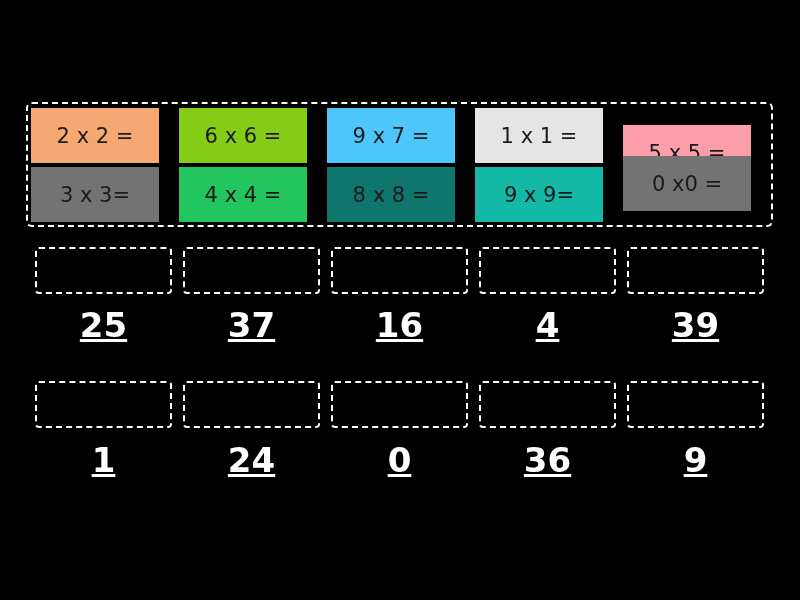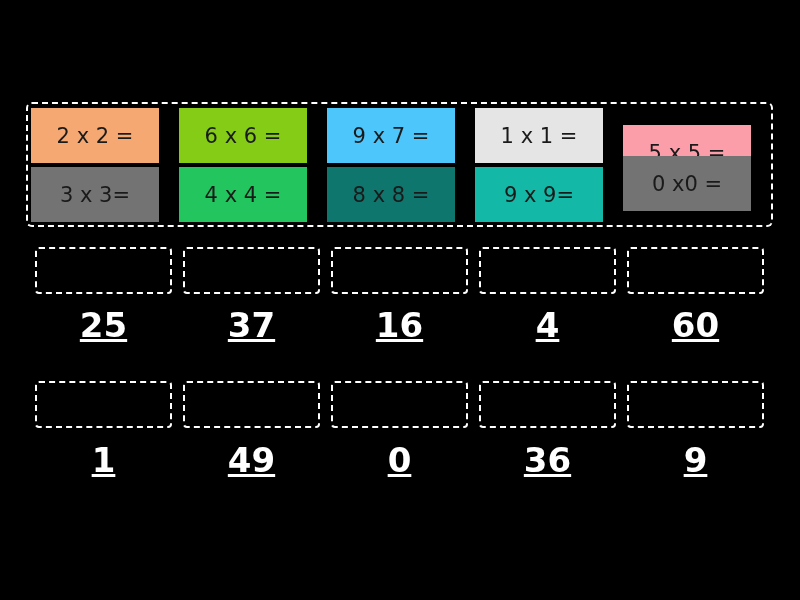--- a/index.html
+++ b/index.html
@@ -33,24 +33,24 @@
 
 <div class="slot" style="left:35px;top:247px"></div>
 <div class="slot" style="left:183px;top:247px"></div>
 <div class="slot" style="left:331px;top:247px"></div>
 <div class="slot" style="left:479px;top:247px"></div>
 <div class="slot" style="left:627px;top:247px"></div>
 <div class="label" style="left:35px;top:305px">25</div>
 <div class="label" style="left:183px;top:305px">37</div>
 <div class="label" style="left:331px;top:305px">16</div>
 <div class="label" style="left:479px;top:305px">4</div>
-<div class="label" style="left:627px;top:305px">60</div>
+<div class="label" style="left:627px;top:305px">39</div>
 
 <div class="slot" style="left:35px;top:381px"></div>
 <div class="slot" style="left:183px;top:381px"></div>
 <div class="slot" style="left:331px;top:381px"></div>
 <div class="slot" style="left:479px;top:381px"></div>
 <div class="slot" style="left:627px;top:381px"></div>
 <div class="label" style="left:35px;top:440px">1</div>
-<div class="label" style="left:183px;top:440px">49</div>
+<div class="label" style="left:183px;top:440px">24</div>
 <div class="label" style="left:331px;top:440px">0</div>
 <div class="label" style="left:479px;top:440px">36</div>
 <div class="label" style="left:627px;top:440px">9</div>
 
 </body></html>

